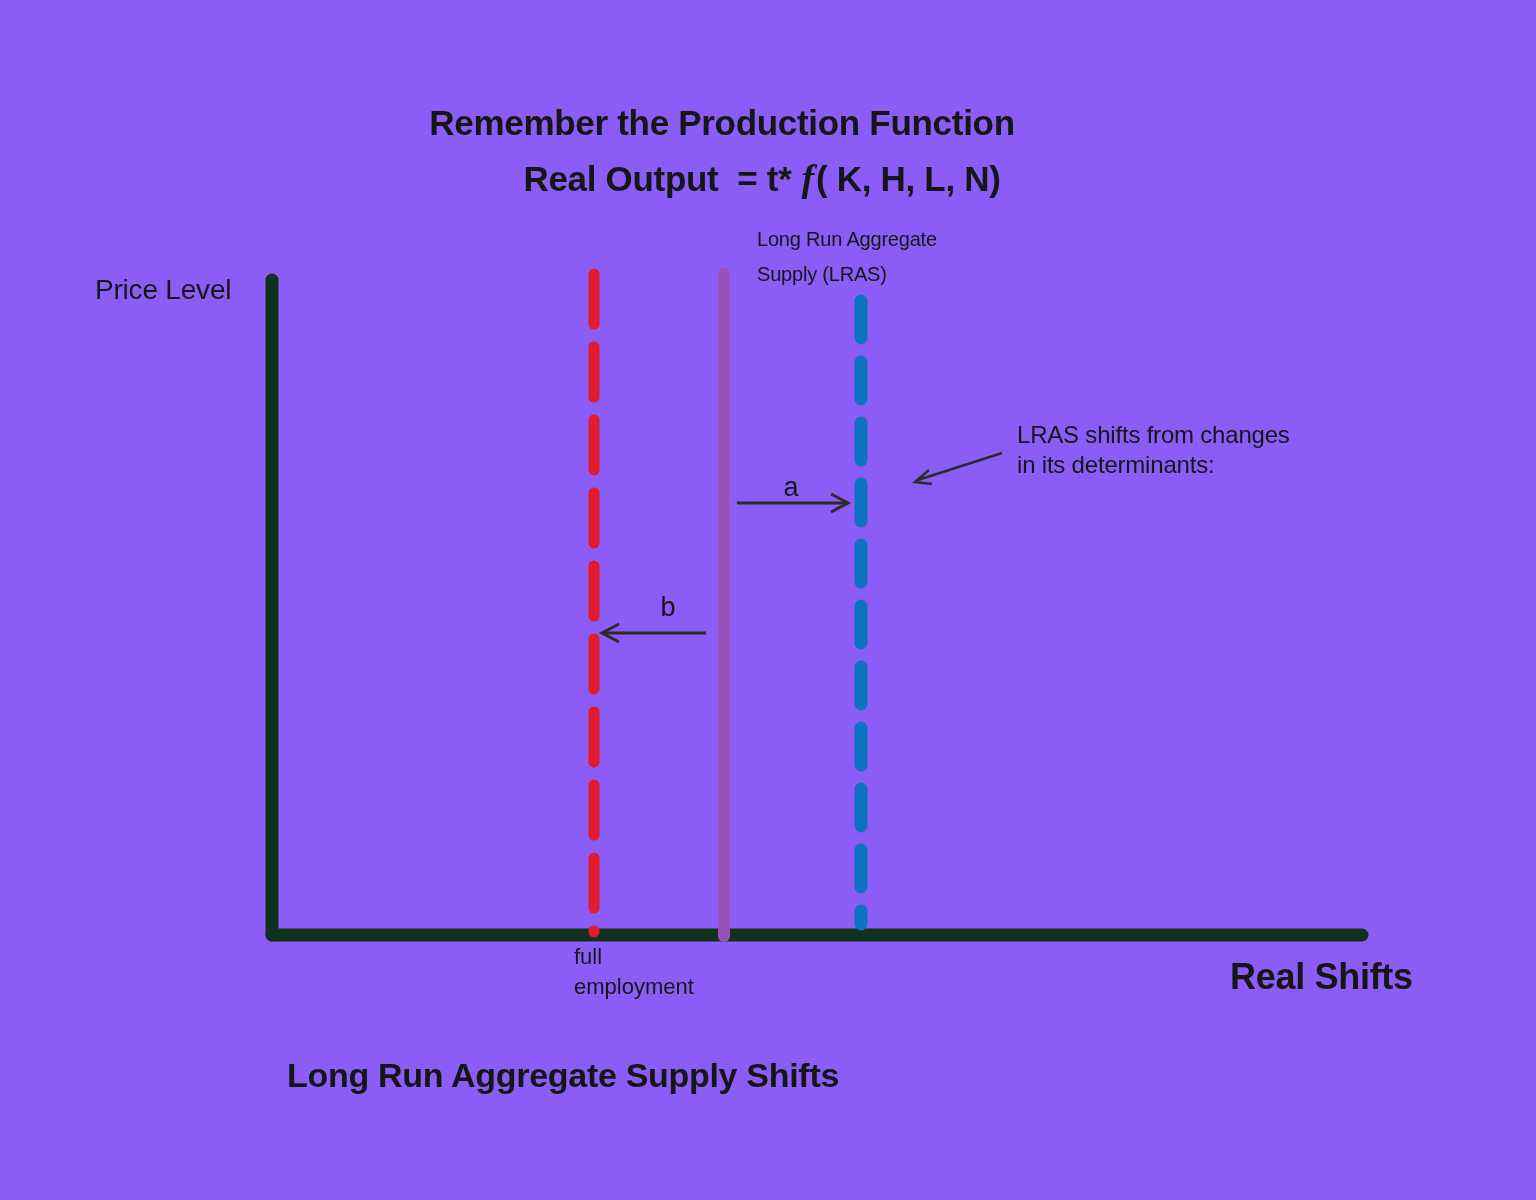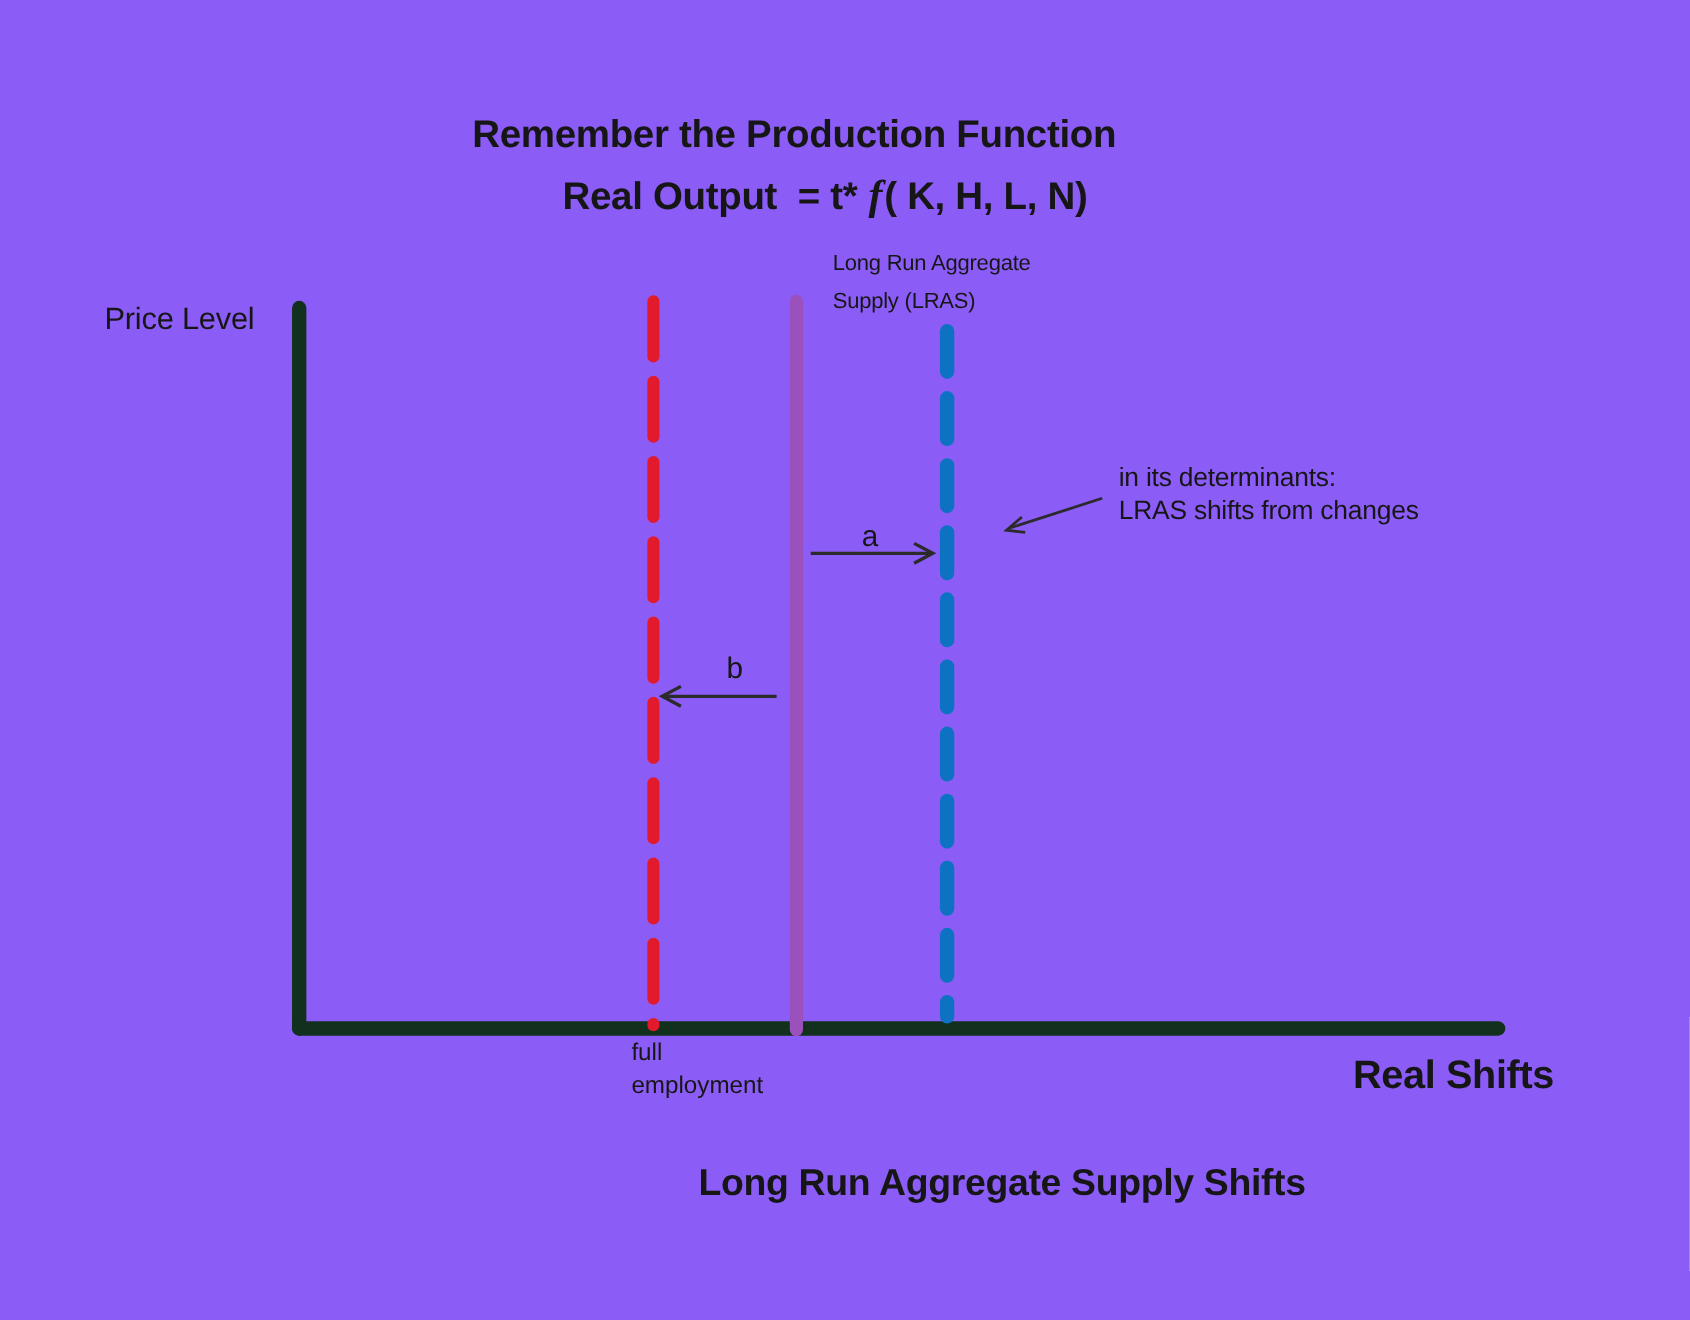--- a/index.html
+++ b/index.html
@@ -10,21 +10,21 @@
   }
   .canvas { position: relative; width: 1536px; height: 1200px; overflow: hidden; }
   .abs { position: absolute; }
   svg.layer { position: absolute; left: 0; top: 0; }
 
   .title-line {
     left: 272px; width: 900px; top: 103px;
     text-align: center;
     font-size: 35px; font-weight: 600; letter-spacing: -0.3px;
   }
-  .title-line-2 { left: 300px; top: 156px; }
+  .title-line-2 { left: 312px; top: 156px; }
   .italic-f {
     font-family: "Liberation Serif", serif;
     font-style: italic; font-weight: 600;
     font-size: 38px;
     margin: 0 2px 0 10px;
   }
 
   .curve-label {
     left: 757px; top: 222px;
     font-size: 20px; line-height: 35px; letter-spacing: -0.2px;
@@ -46,21 +46,21 @@
   .label-a { left: 771px; top: 472px; }
   .label-b { left: 648px; top: 592px; }
 
   .full-emp {
     left: 574px; top: 942px; width: 300px;
     font-size: 22px; line-height: 30px;
   }
 
   .caption {
     left: 287px; top: 1056px; width: 900px;
-    text-align: right;
+    text-align: left;
     font-size: 34px; font-weight: 600; letter-spacing: -0.3px;
   }
 </style>
 </head>
 <body>
 
 <div class="canvas" style="background-color: #8b5cf6; padding-left: 15px;">
 
   <svg class="layer" width="1536" height="1200" viewBox="0 0 1536 1200">
 
@@ -94,22 +94,22 @@
 
   <div class="abs curve-label">
     <div>Long Run Aggregate</div>
     <div>Supply (LRAS)</div>
   </div>
 
   <div class="abs price-label">Price Level</div>
   <div class="abs output-label">Real Shifts</div>
 
   <div class="abs annotation">
+    <div>LRAS shifts from changes</div>
     <div>in its determinants:</div>
-    <div>LRAS shifts from changes</div>
   </div>
 
   <div class="abs shift-letter label-a">a</div>
   <div class="abs shift-letter label-b">b</div>
 
   <div class="abs full-emp">
     <div>full</div>
     <div>employment</div>
   </div>
 

